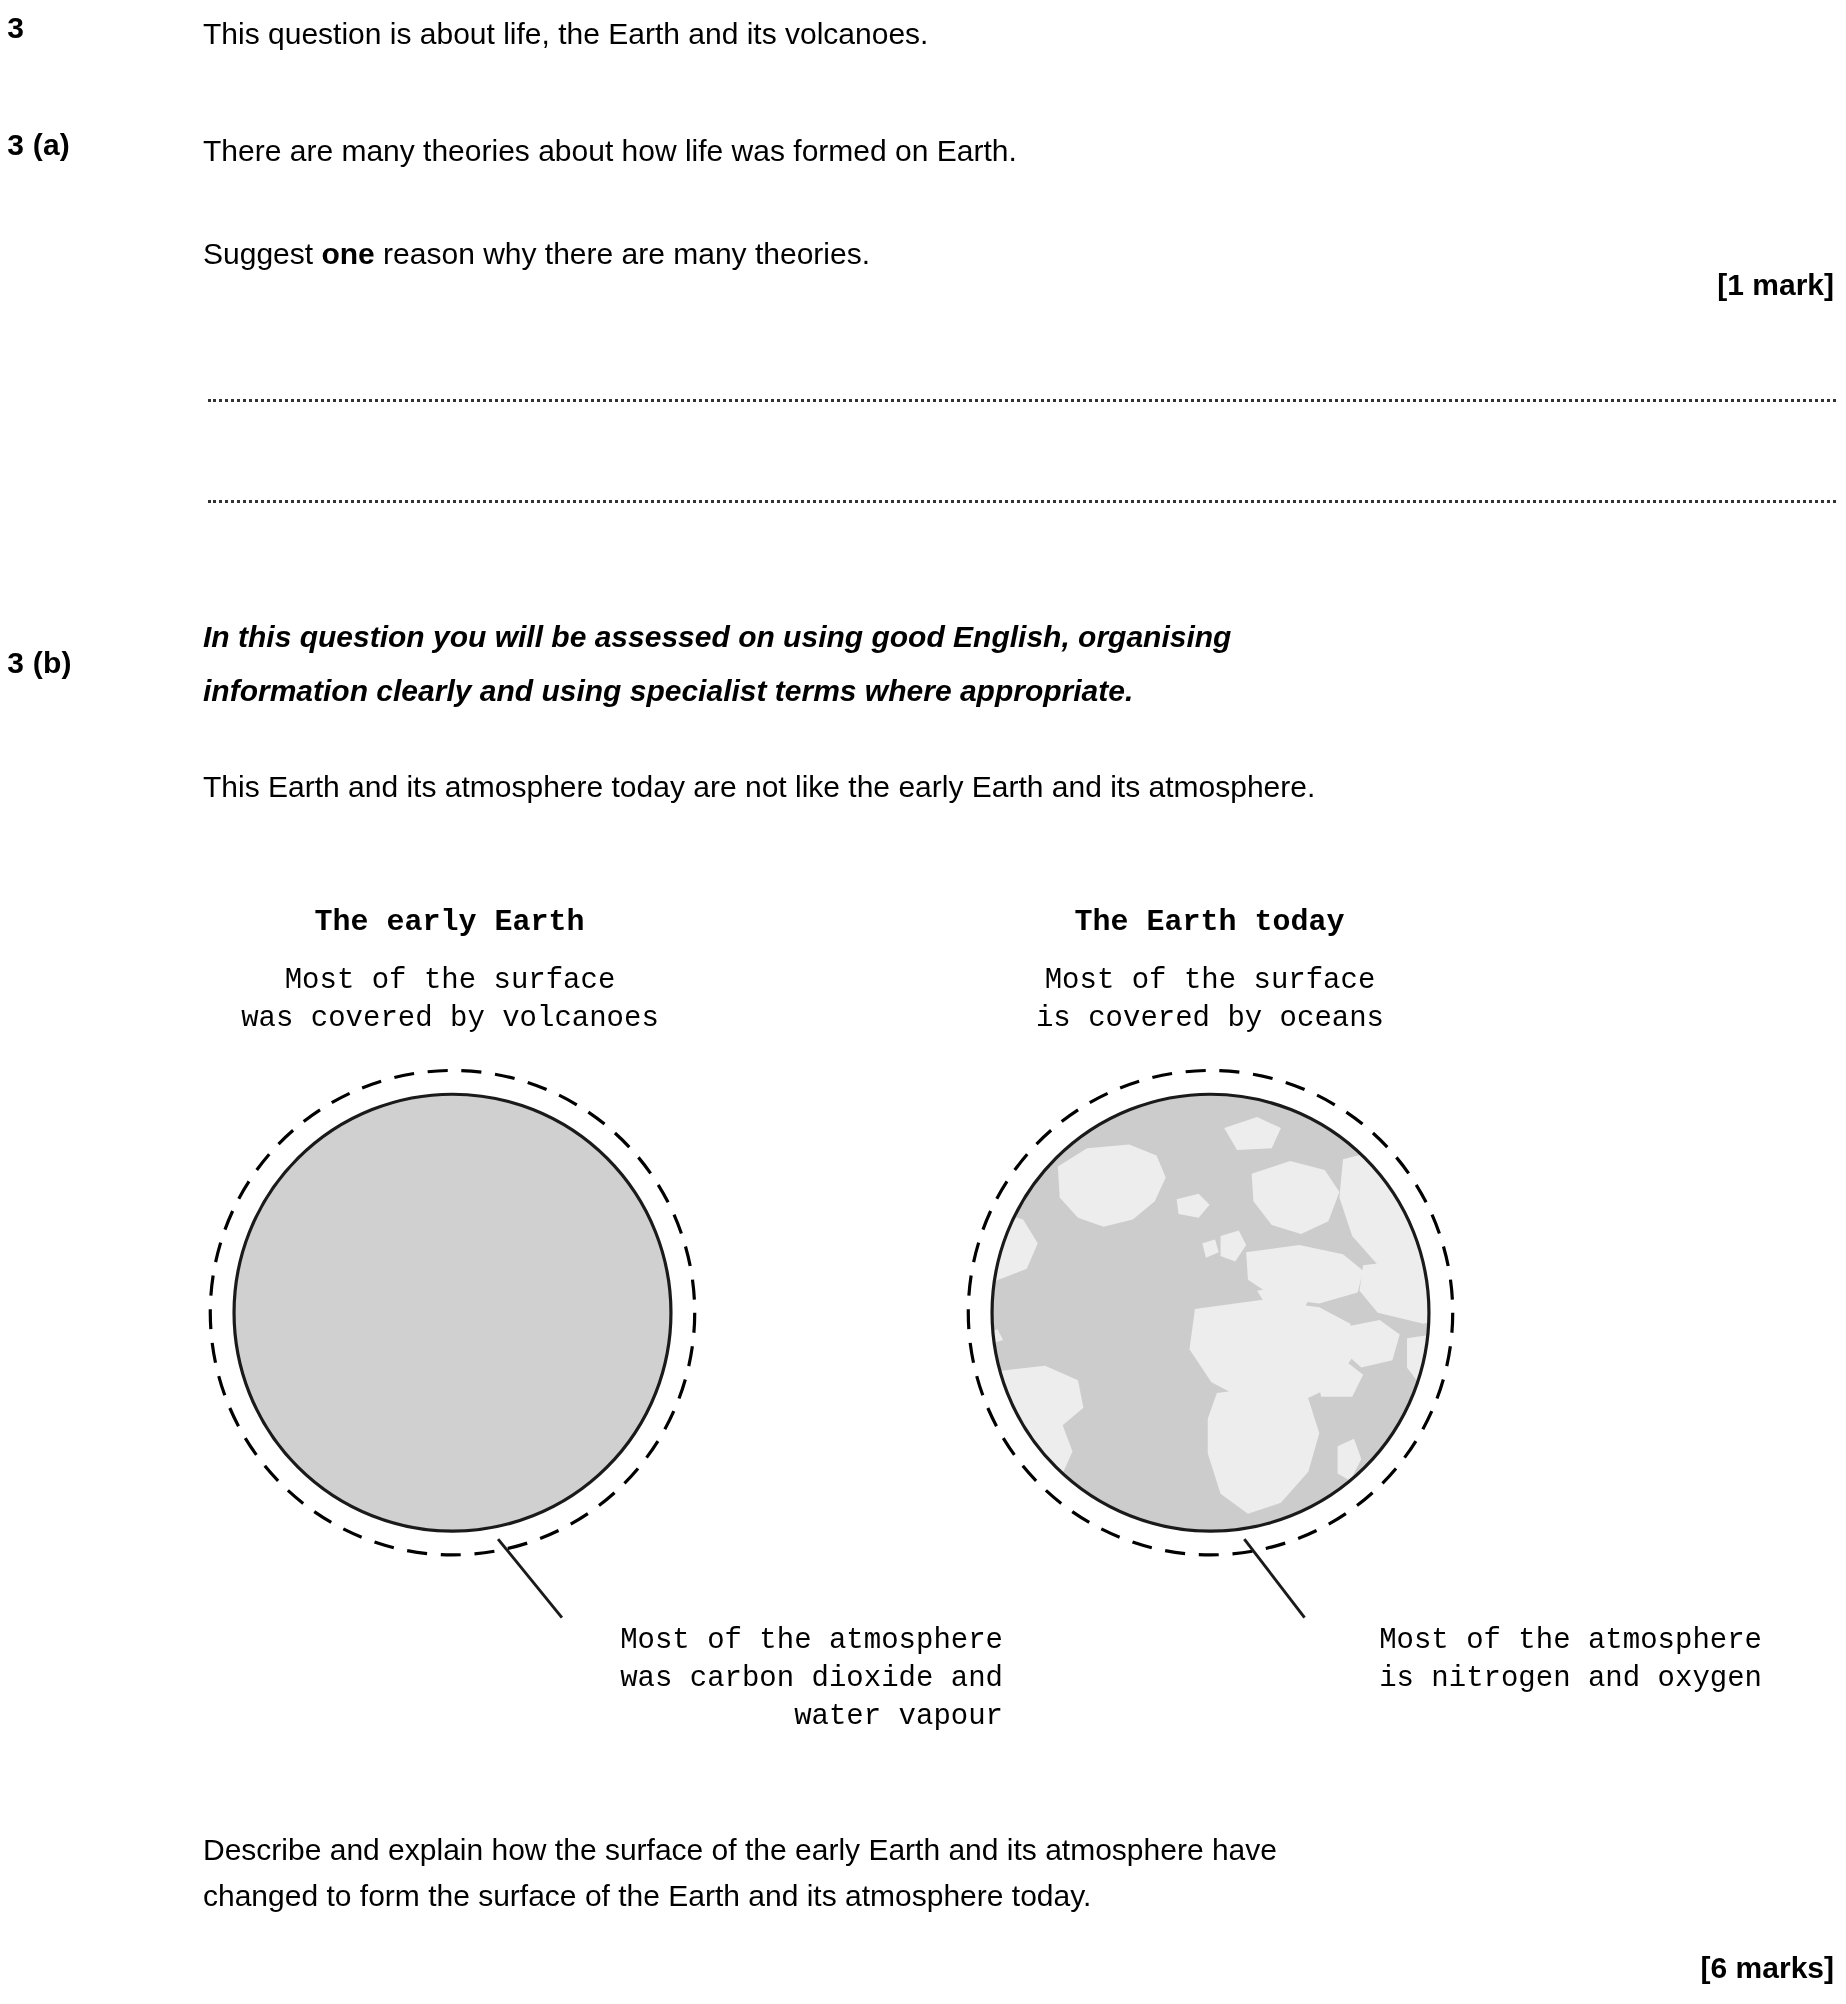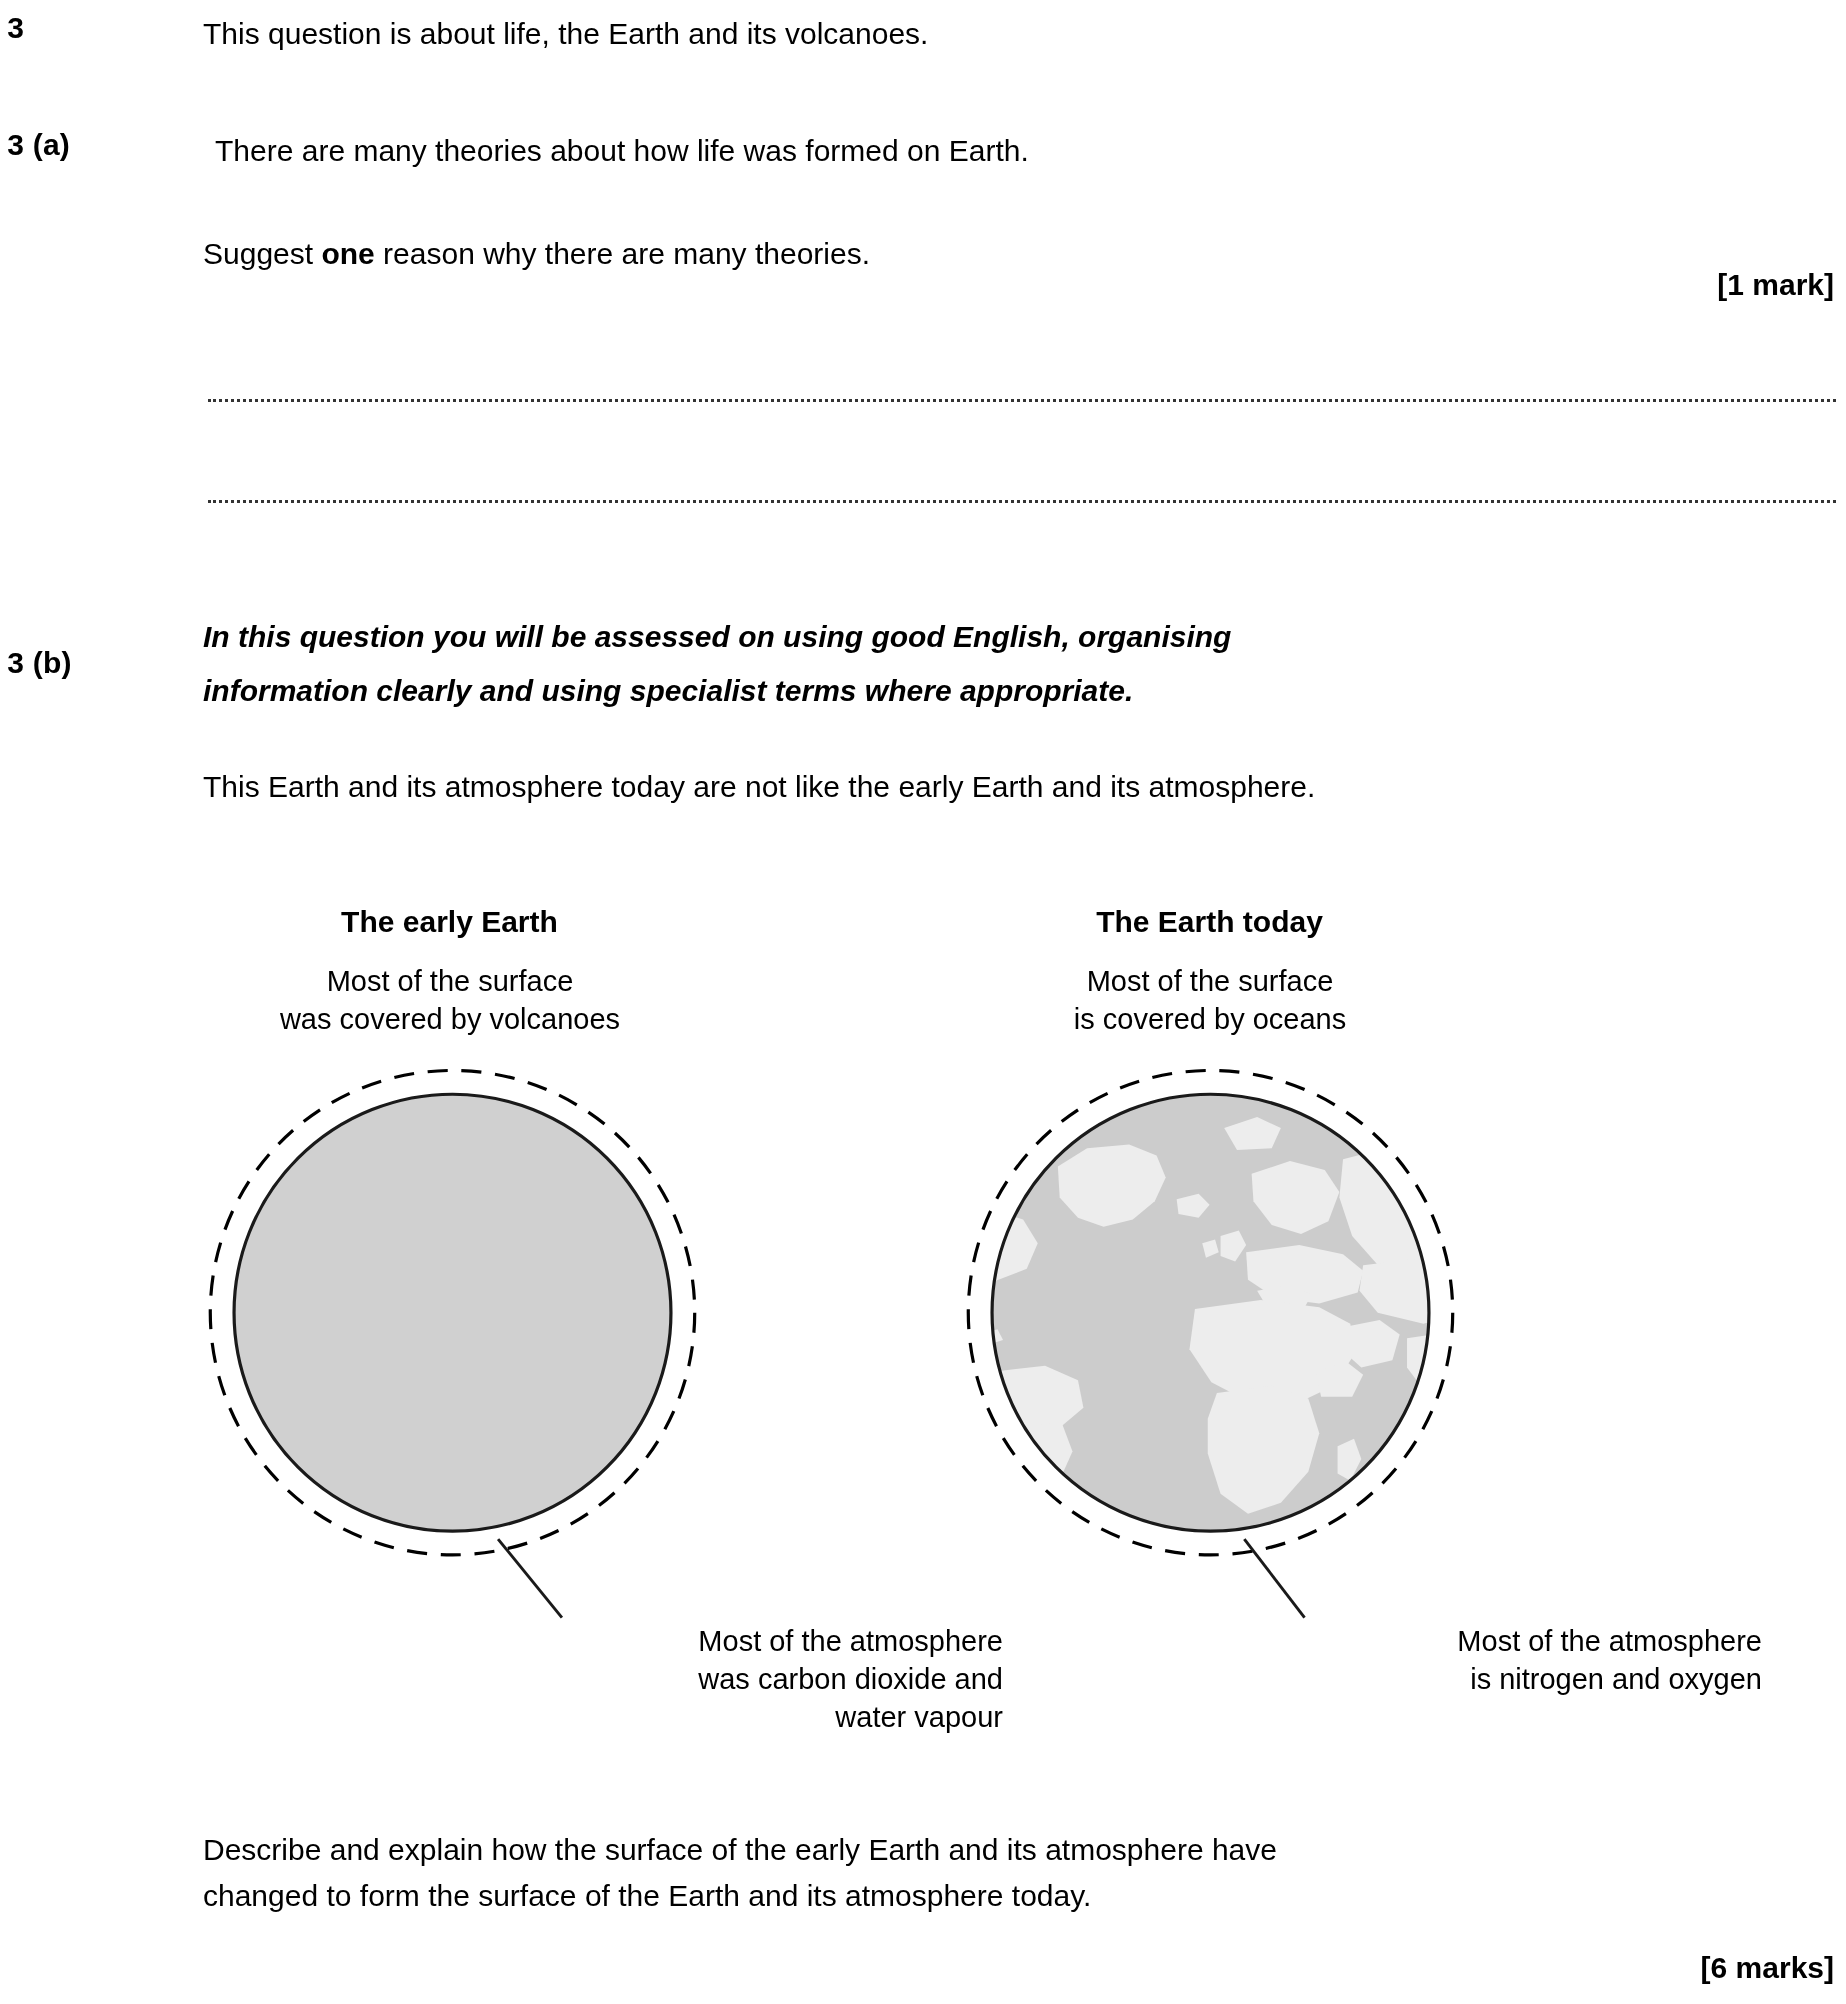--- a/index.html
+++ b/index.html
@@ -45,21 +45,21 @@
   }
 
   
   .dotrule {
     position: absolute;
     height: 0;
     border-bottom: 3.7px dotted #333333;
   }
 
   
-  #figure { position: absolute; left: 0; top: 0; width: 1847px; height: 1868px; }
+  #figure { position: absolute; left: 0; top: 0; width: 1847px; height: 1868px; font-family: Liberation Mono, monospace; }
 
   .fig-heading {
     position: absolute;
     font-size: 30px;
     font-weight: bold;
     text-align: center;
     white-space: nowrap;
   }
   .fig-sub {
     position: absolute;
@@ -83,21 +83,21 @@
 </style>
 </head>
 <body>
 
 <div id="page">
 
   <div class="qnum" style="top:11px;">3</div>
   <div class="qbody" style="top:11px;">This question is about life, the Earth and its volcanoes.</div>
 
   <div class="qnum" style="top:128px;">3 (a)</div>
-  <div class="qbody" style="top:128px;margin-left:12px;">There are many theories about how life was formed on Earth.</div>
+  <div class="qbody" style="top:128px;">There are many theories about how life was formed on Earth.</div>
 
   <div class="qbody" style="top:231px;"><span>Suggest </span><b>one</b><span> reason why there are many theories.</span></div>
 
   <div class="marks" style="top:268px;">[1 mark]</div>
 
   <div class="dotrule" style="left:208px; top:399px; width:1628px;"></div>
   <div class="dotrule" style="left:208px; top:500px; width:1628px;"></div>
 
   <div class="qnum" style="top:614px;margin-top:32px;">3 (b)</div>
   <div class="qbody bold" style="top:614px;">In this question you will be assessed on using good English, organising</div>

